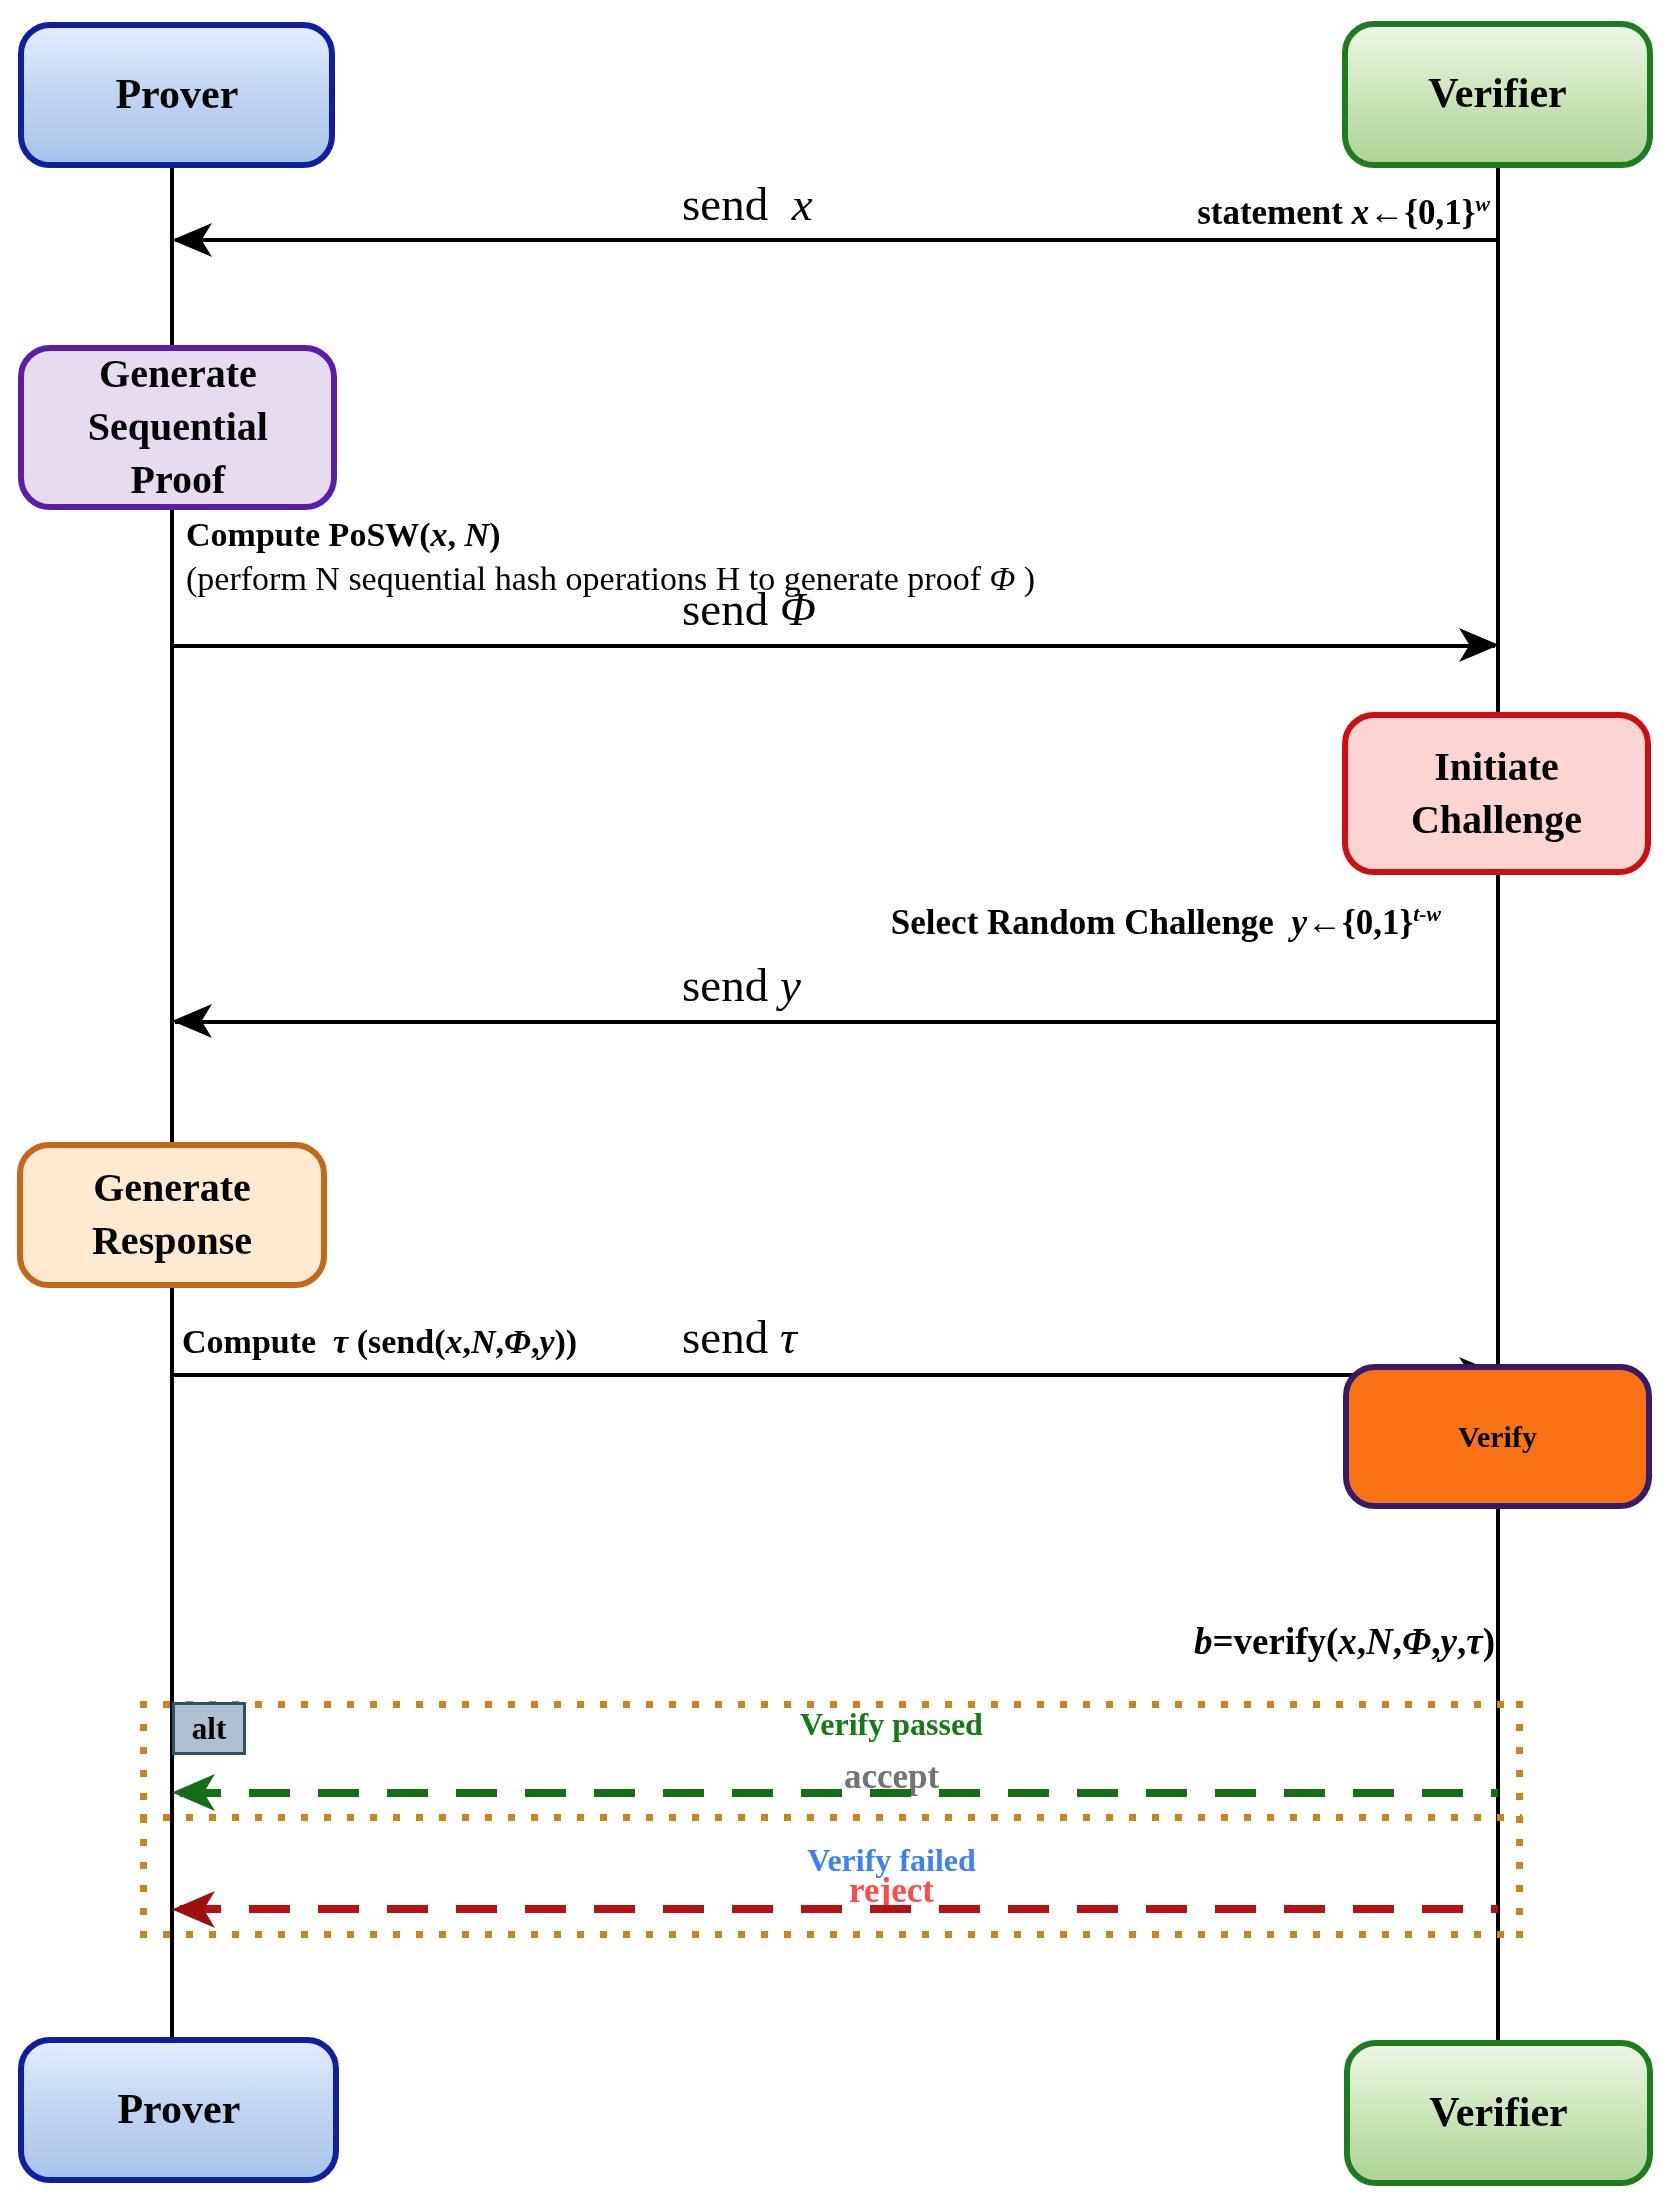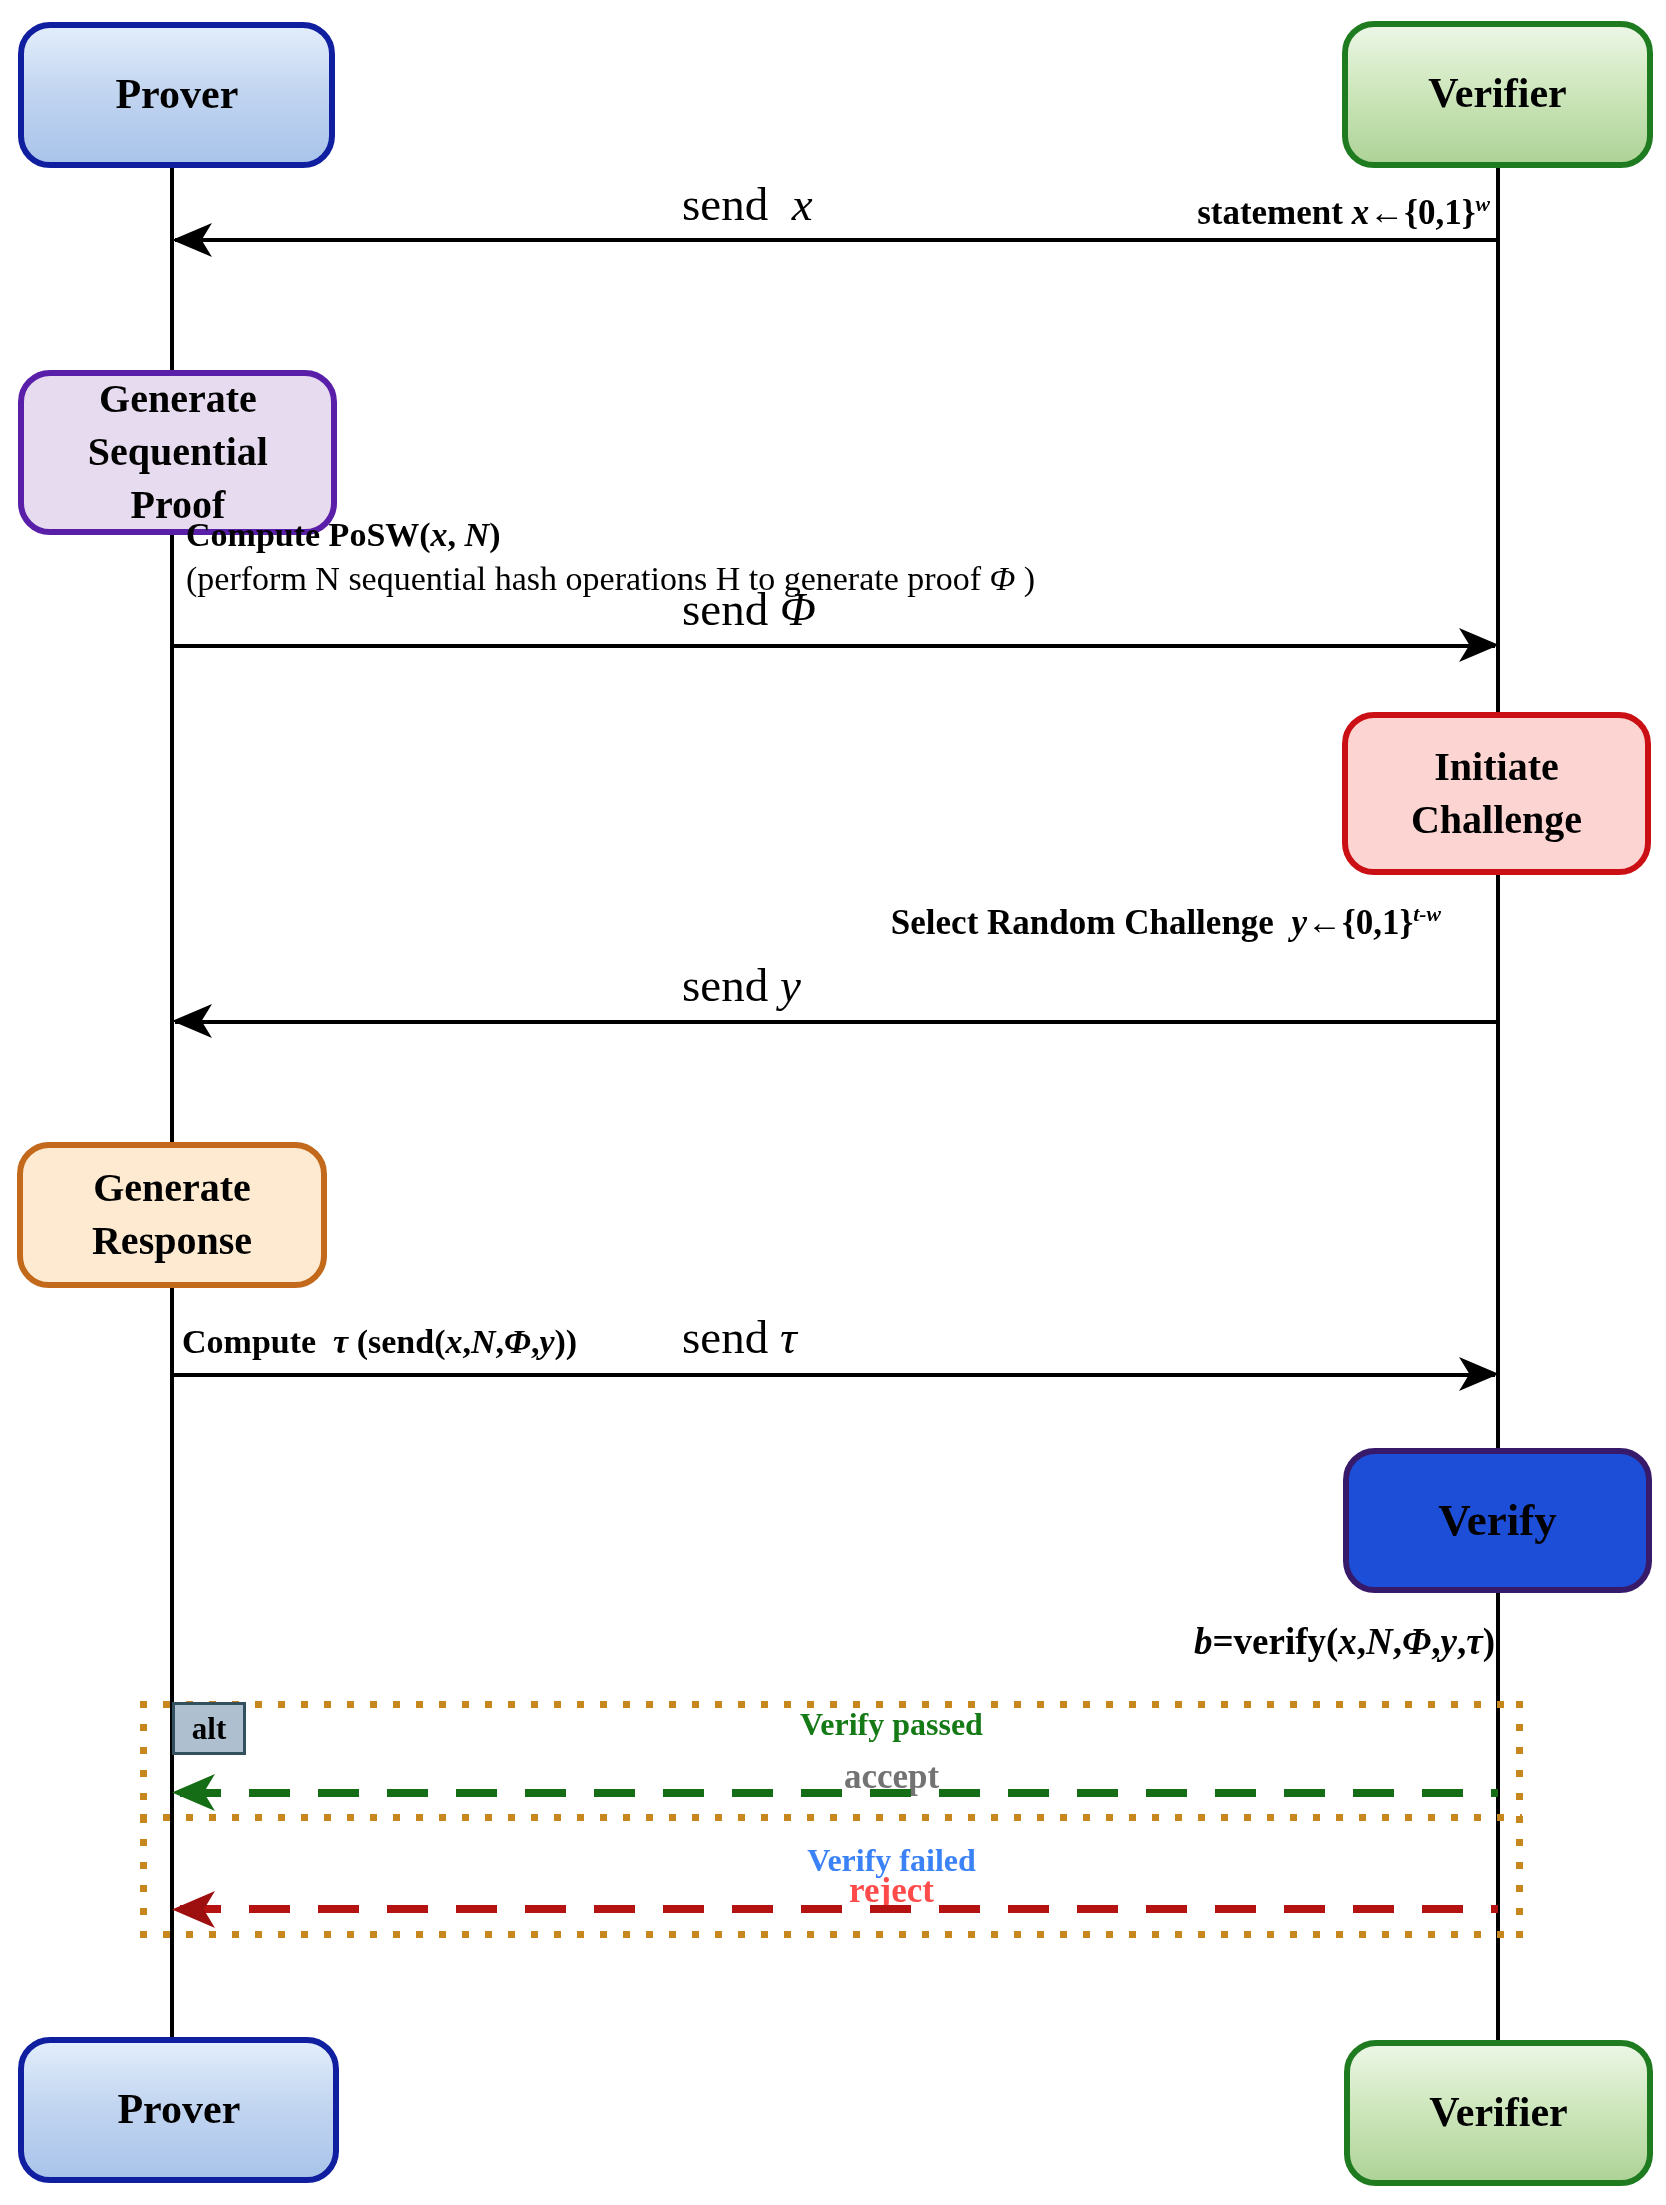--- a/index.html
+++ b/index.html
@@ -29,24 +29,24 @@
   #prover-top    { left:18.4px;  top:22px;   width:317px; height:146px; }
   #prover-bottom { left:18.4px;  top:2037px; width:321px; height:146px; }
 
   #verifier-top, #verifier-bottom {
     border:6.6px solid #1e7b1f;
     background:linear-gradient(180deg,#ebf6e5 0%,#cfe7bd 45%,#aed398 100%);
   }
   #verifier-top    { left:1342px; top:20.6px;   width:311px; height:147px; }
   #verifier-bottom { left:1344px; top:2040px; width:309px; height:146px; }
 
-  #gen-seq-proof      { left:18.4px;   top:345px;  width:319px; height:165px; border:6.6px solid #5a1fa9; background:#e7dcef;margin-top:25px; }
+  #gen-seq-proof      { left:18.4px;   top:345px;  width:319px; height:165px; border:6.6px solid #5a1fa9; background:#e7dcef; }
   #initiate-challenge { left:1342px; top:712px;  width:309px; height:163px; border:6.6px solid #cb1015; background:#fcd5d3; }
   #generate-response  { left:17px;   top:1142px; width:310px; height:146px; border:6.6px solid #c2691b; background:#fdead0; }
-  #verify-box         { left:1343px; top:1448px; width:309px; height:145px; border:6.6px solid #371a69; background:#1d4ed8; font-size:45px; }
+  #verify-box         { left:1343px; top:1364px; width:309px; height:145px; border:6.6px solid #371a69; background:#f97316; font-size:30px; }
 
   
   .msg-line { position:absolute; height:3.7px; background:#000; }
   #msg-x-line   { left:175px; top:238px;  width:1323px; }
   #msg-phi-line { left:172px; top:644px;  width:1323px; }
   #msg-y-line   { left:175px; top:1020px; width:1323px; }
   #msg-tau-line { left:172px; top:1373px; width:1323px; }
 
   .head { position:absolute; width:40px; height:34px; background:#000; }
   .head-left  { clip-path:polygon(0 50%, 100% 0, 74% 50%, 100% 100%); }

